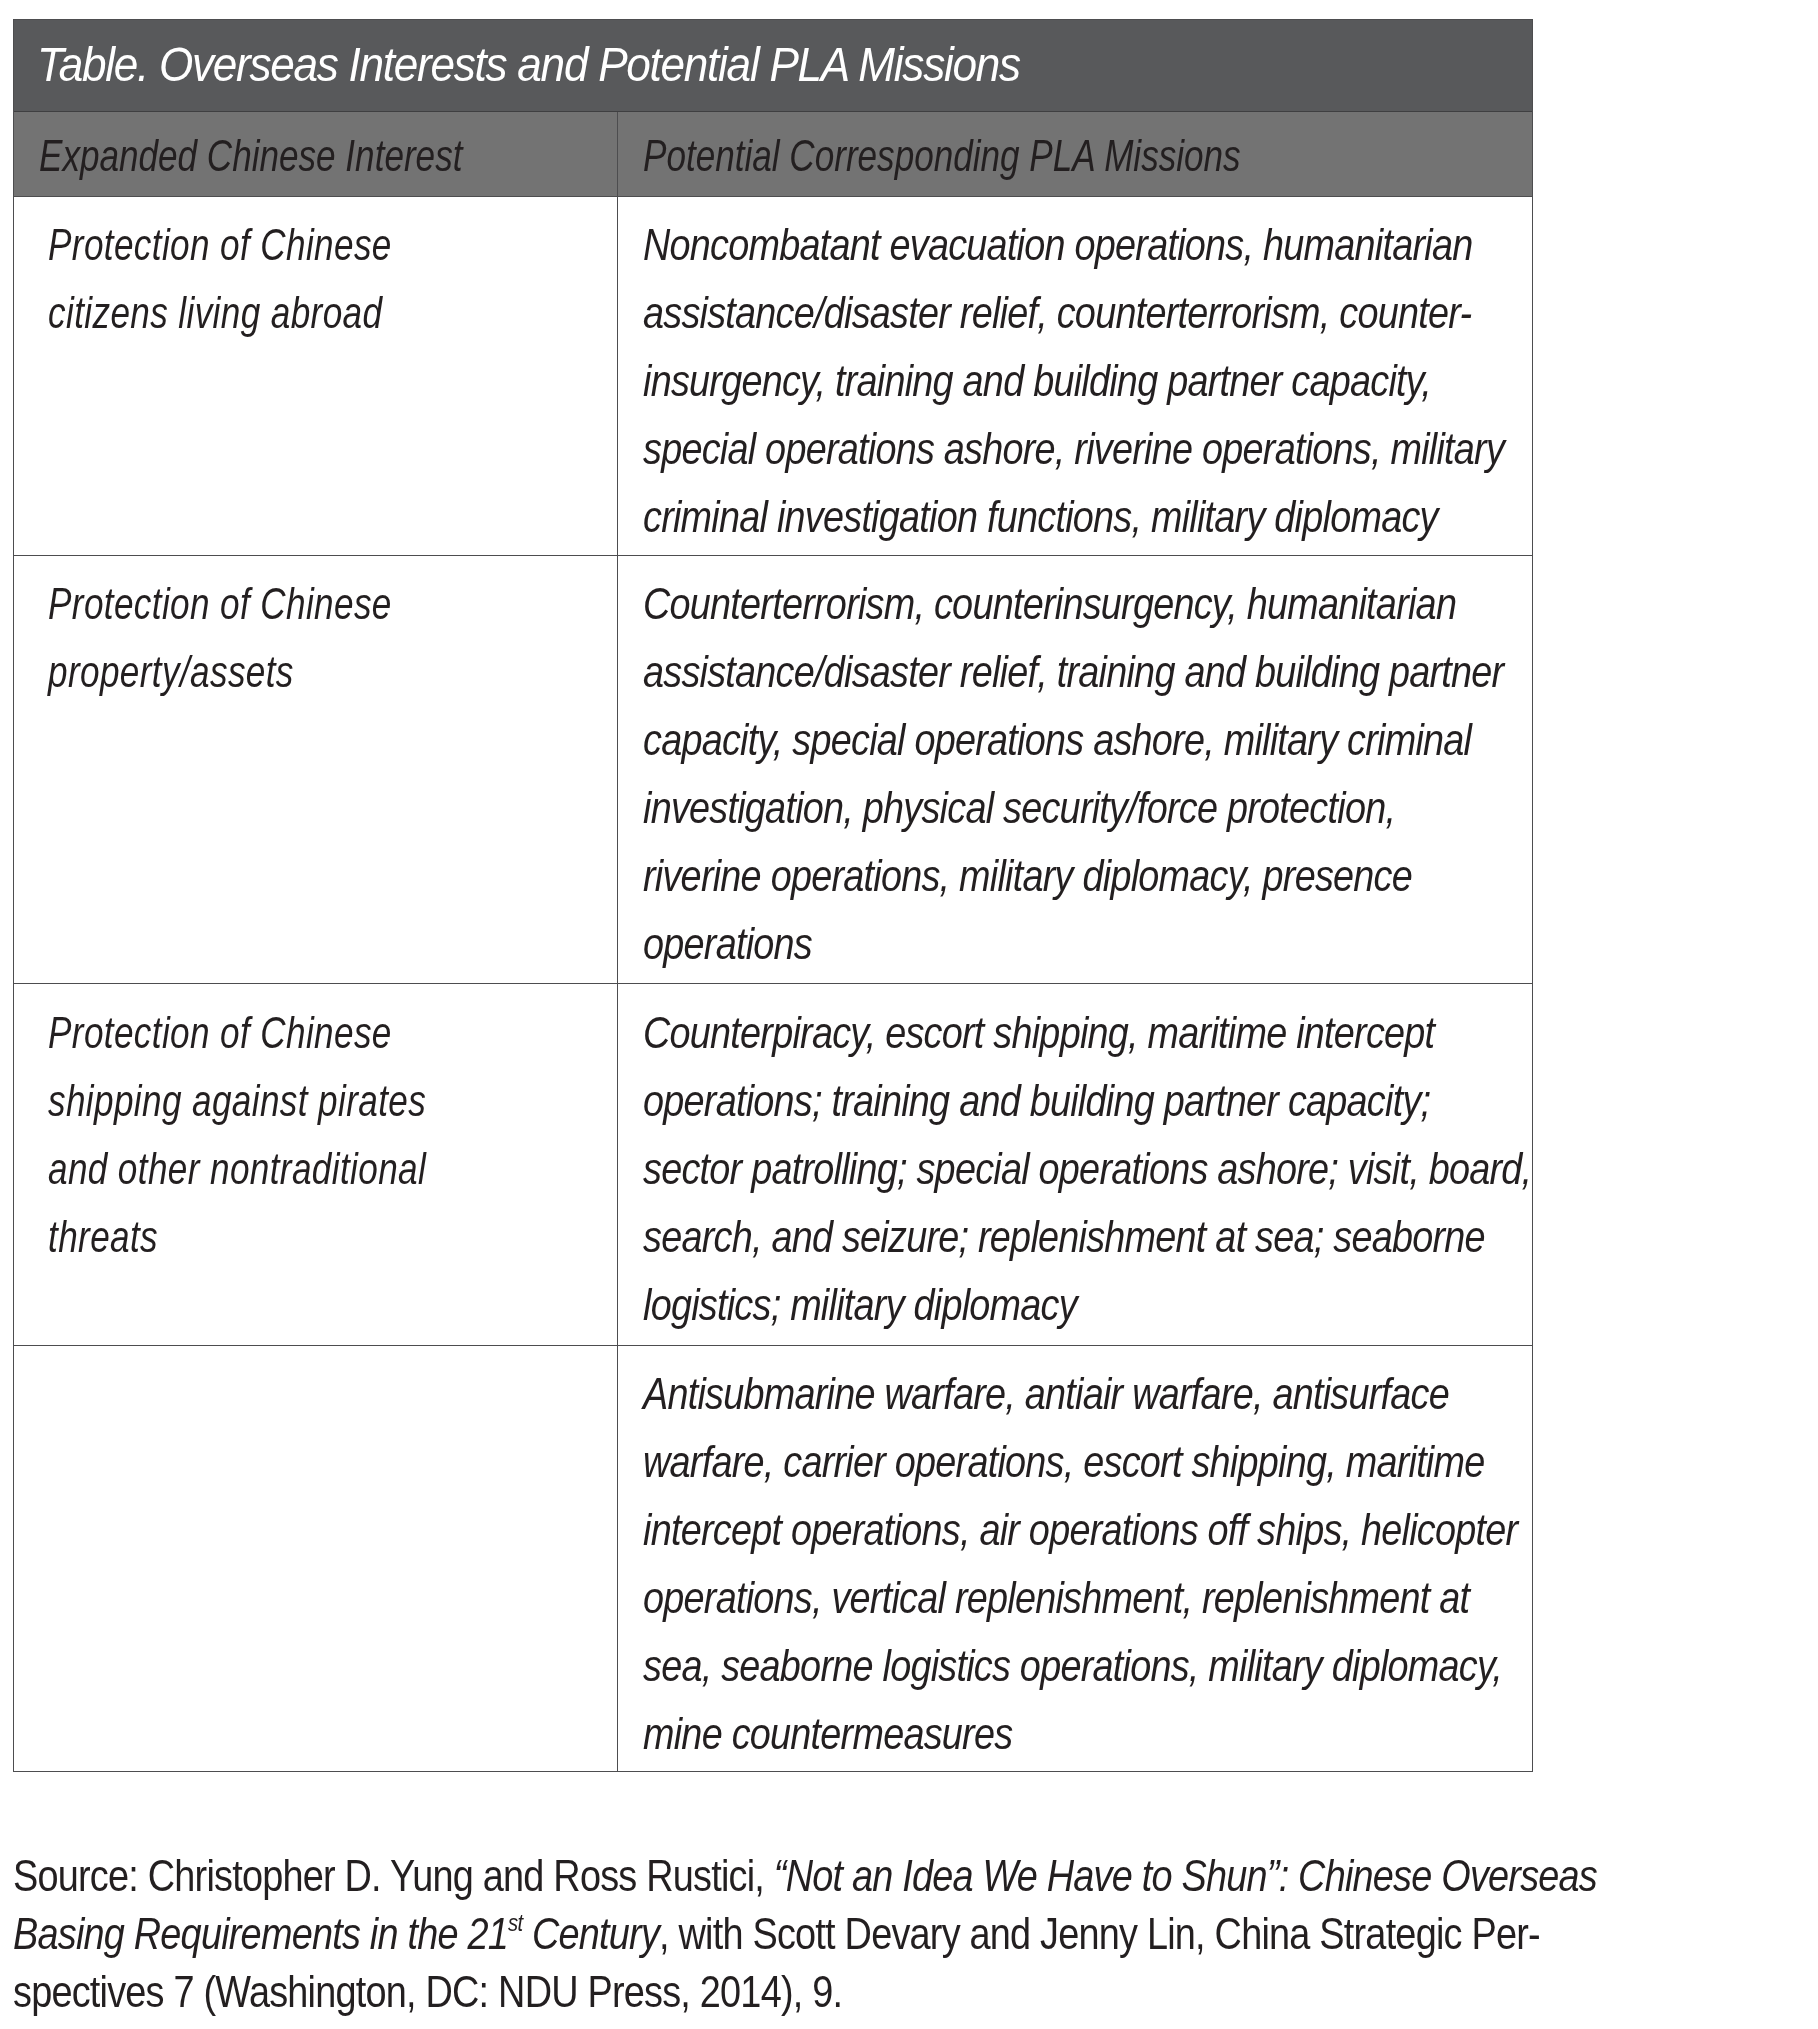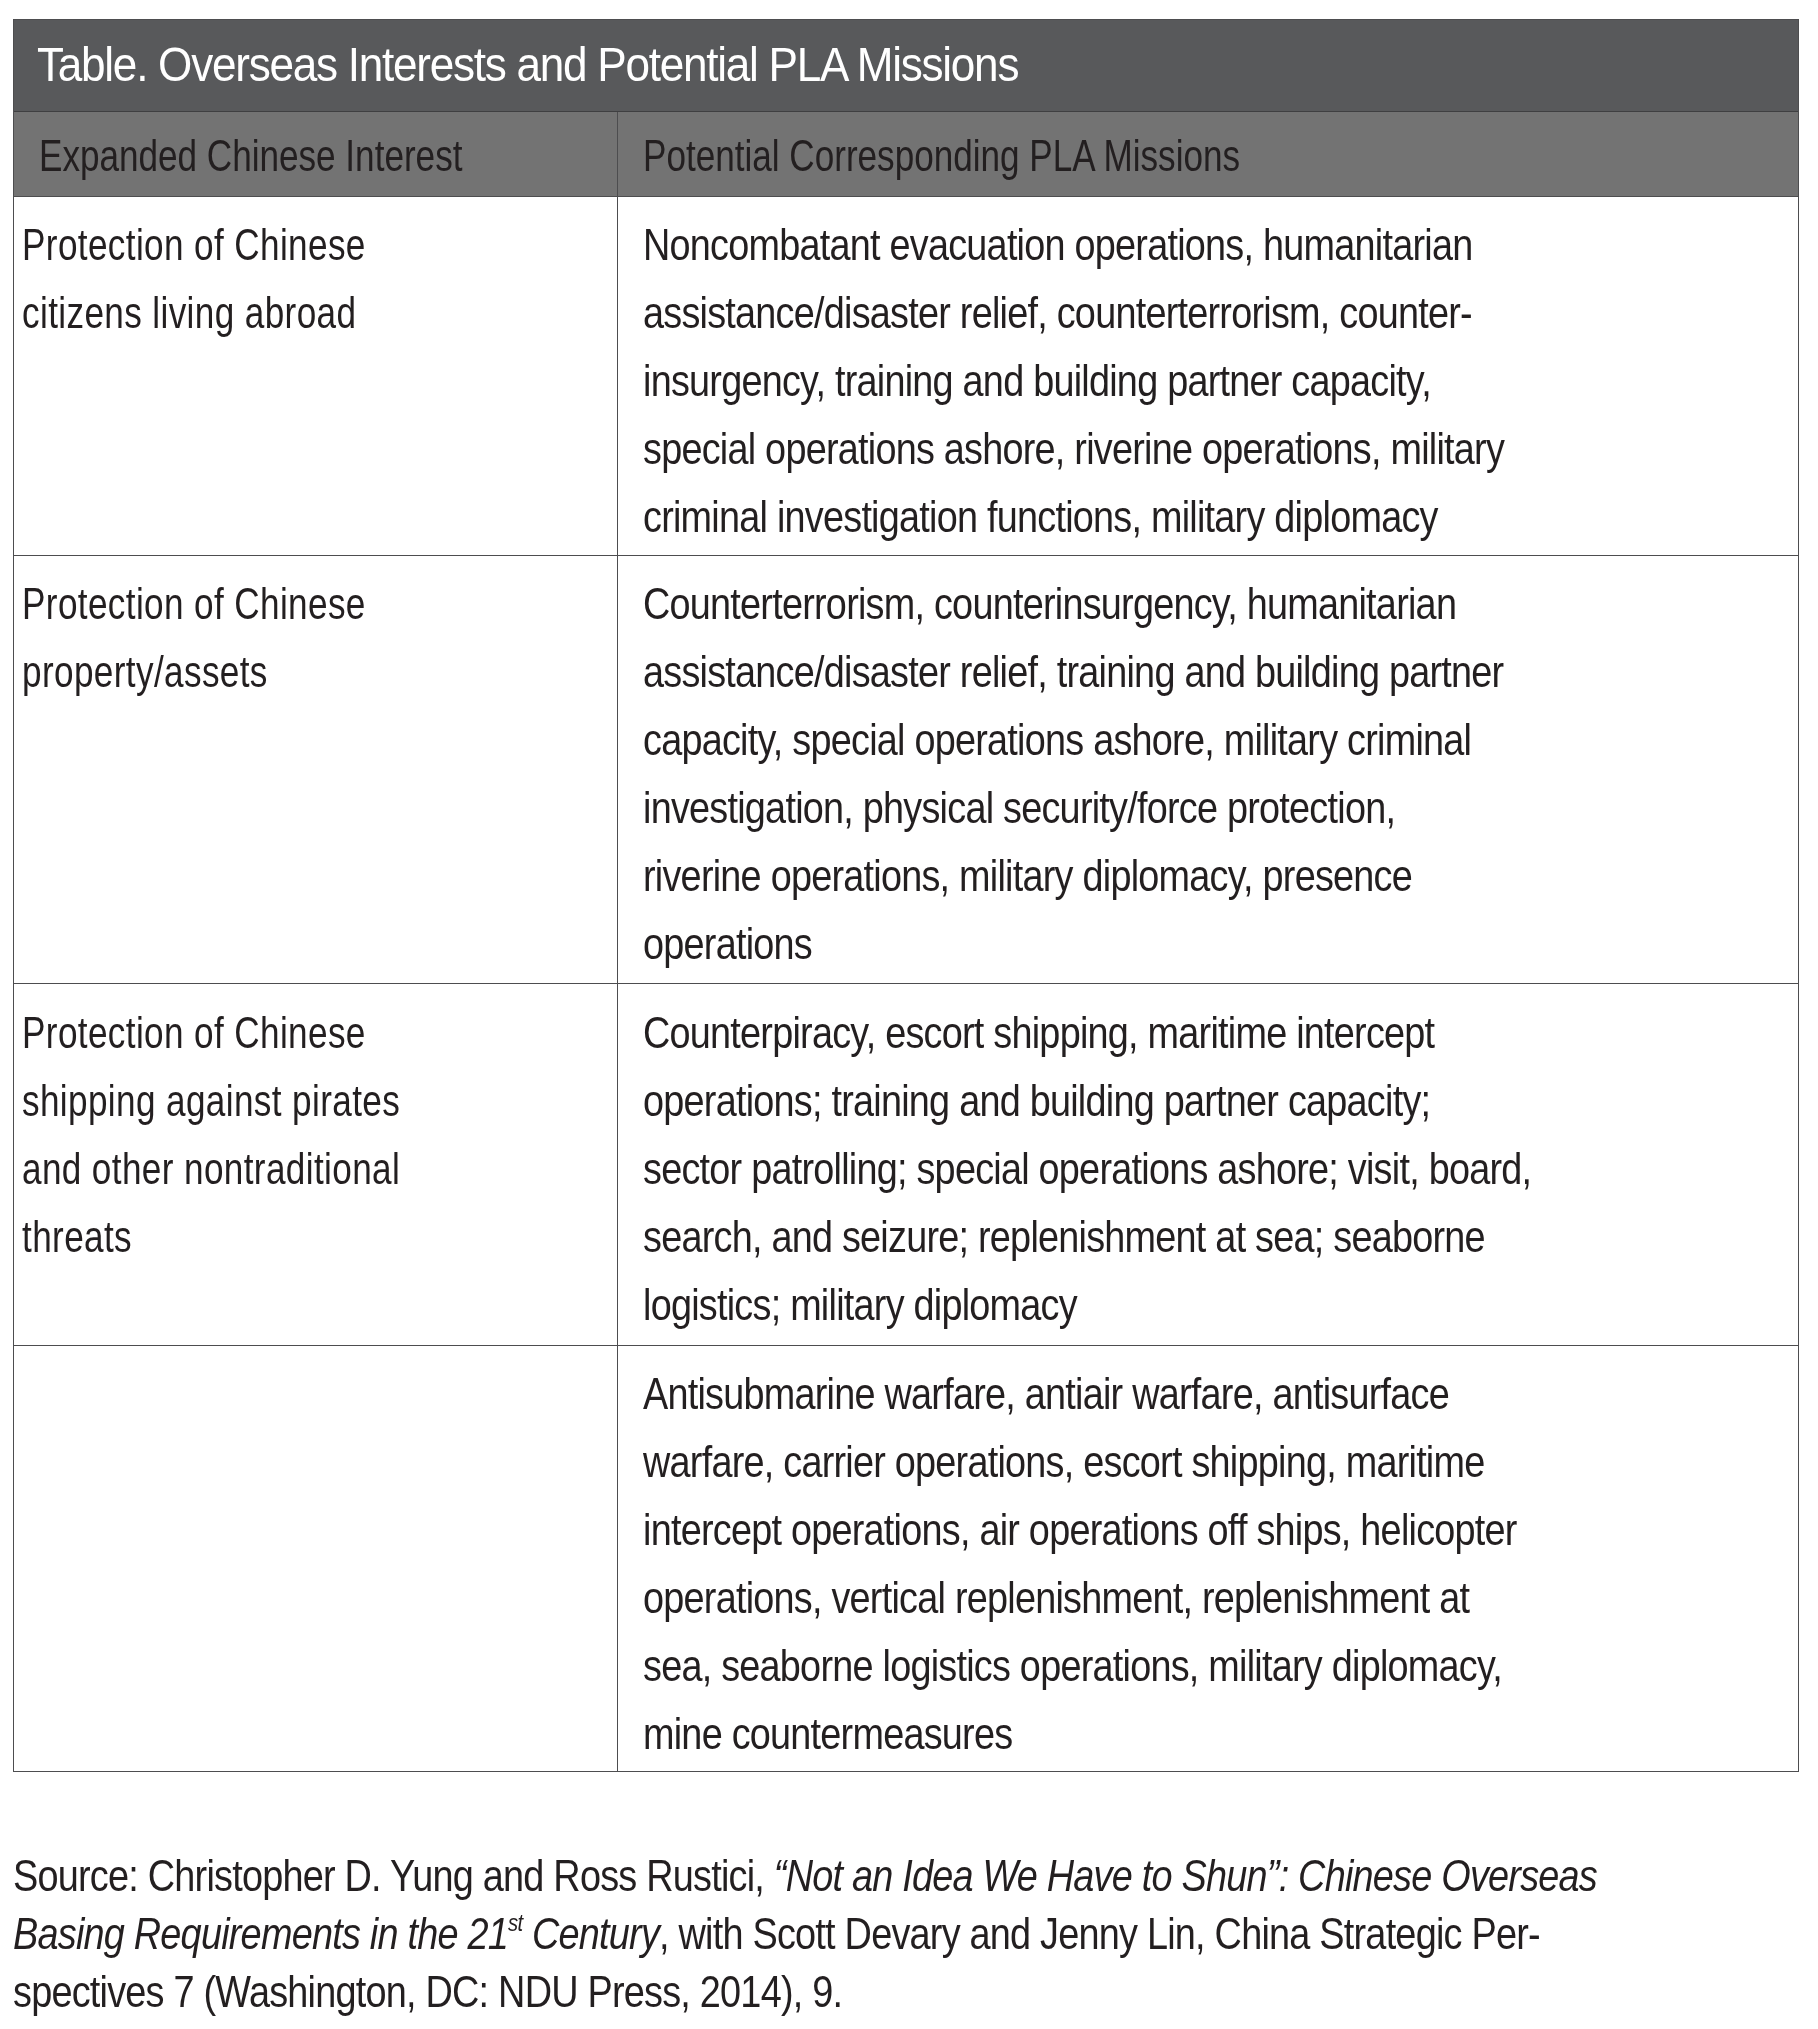--- a/index.html
+++ b/index.html
@@ -1,32 +1,32 @@
 <!DOCTYPE html>
 <html style="font-size:14.5px"><head>
 <meta charset="utf-8">
 <style>
   html, body { margin: 0; padding: 0; background: #ffffff; }
   body { width: 1818px; height: 2029px; position: relative; overflow: hidden;
          font-family: "Liberation Sans", sans-serif; color: #231f20; }
-  .table { position: absolute; left: 12.7px; top: 19px; width: 1786px; height: 1753px;
-           border: 1.8px solid #4d4d4f; box-sizing: border-box; }
+  .table { position: absolute; left: 12.7px; top: 19px; width: 1520px; height: 1753px;
+           border: 1.8px solid #4d4d4f; box-sizing: border-box; font-style: italic; }
   .title-bar { position: absolute; left: 0; top: 0; right: 0; height: 92px;
                background: #58595b; border-bottom: 1.8px solid #3f3f41; box-sizing: border-box; }
   .title-text { position: absolute; left: 23.6px; top: 16.4px; font-size: 49px; color: #ffffff;
                 letter-spacing: -1.4px; white-space: nowrap; transform-origin: left top;
                 transform: scaleX(0.9); }
   .header-row { position: absolute; left: 0; right: 0; top: 92px; height: 85px;
                 background: #737373; border-bottom: 1.8px solid #4d4d4f; box-sizing: border-box; }
   .hcell { position: absolute; top: 18px; font-size: 45px; white-space: nowrap;
            transform-origin: left top; transform: scaleX(0.78); color: #231f20; }
   .col-divider { position: absolute; left: 603px; top: 92px; bottom: 0; width: 1.8px; background: #4d4d4f; }
   .row { position: absolute; left: 0; right: 0; border-bottom: 1.8px solid #4d4d4f; box-sizing: border-box; }
   .row:last-child { border-bottom: none; }
-  .cell-left { position: absolute; left: 8px; top: 20px; width: 564px; }
+  .cell-left { position: absolute; left: 34px; top: 20px; width: 564px; }
   .cell-right { position: absolute; left: 629px; top: 20px; width: 1146px; }
   .line-l { display: block; height: 68px; line-height: 55px; font-size: 45px; white-space: nowrap;
             transform-origin: left top; transform: scaleX(0.78); letter-spacing: 0.5px; }
   .line-r { display: block; height: 68px; line-height: 55px; font-size: 45px; white-space: nowrap;
             transform-origin: left top; transform: scaleX(0.84); letter-spacing: -0.9px; }
   .source { position: absolute; left: 12.7px; top: 1848px; width: 1800px; }
   .src-line { display: block; height: 58px; line-height: 55px; font-size: 44px; white-space: nowrap;
               transform-origin: left top; transform: scaleX(0.86); letter-spacing: -0.9px; }
   .it { font-style: italic; }
   sup { font-size: 23.6px; vertical-align: 18px; line-height: 0; }

